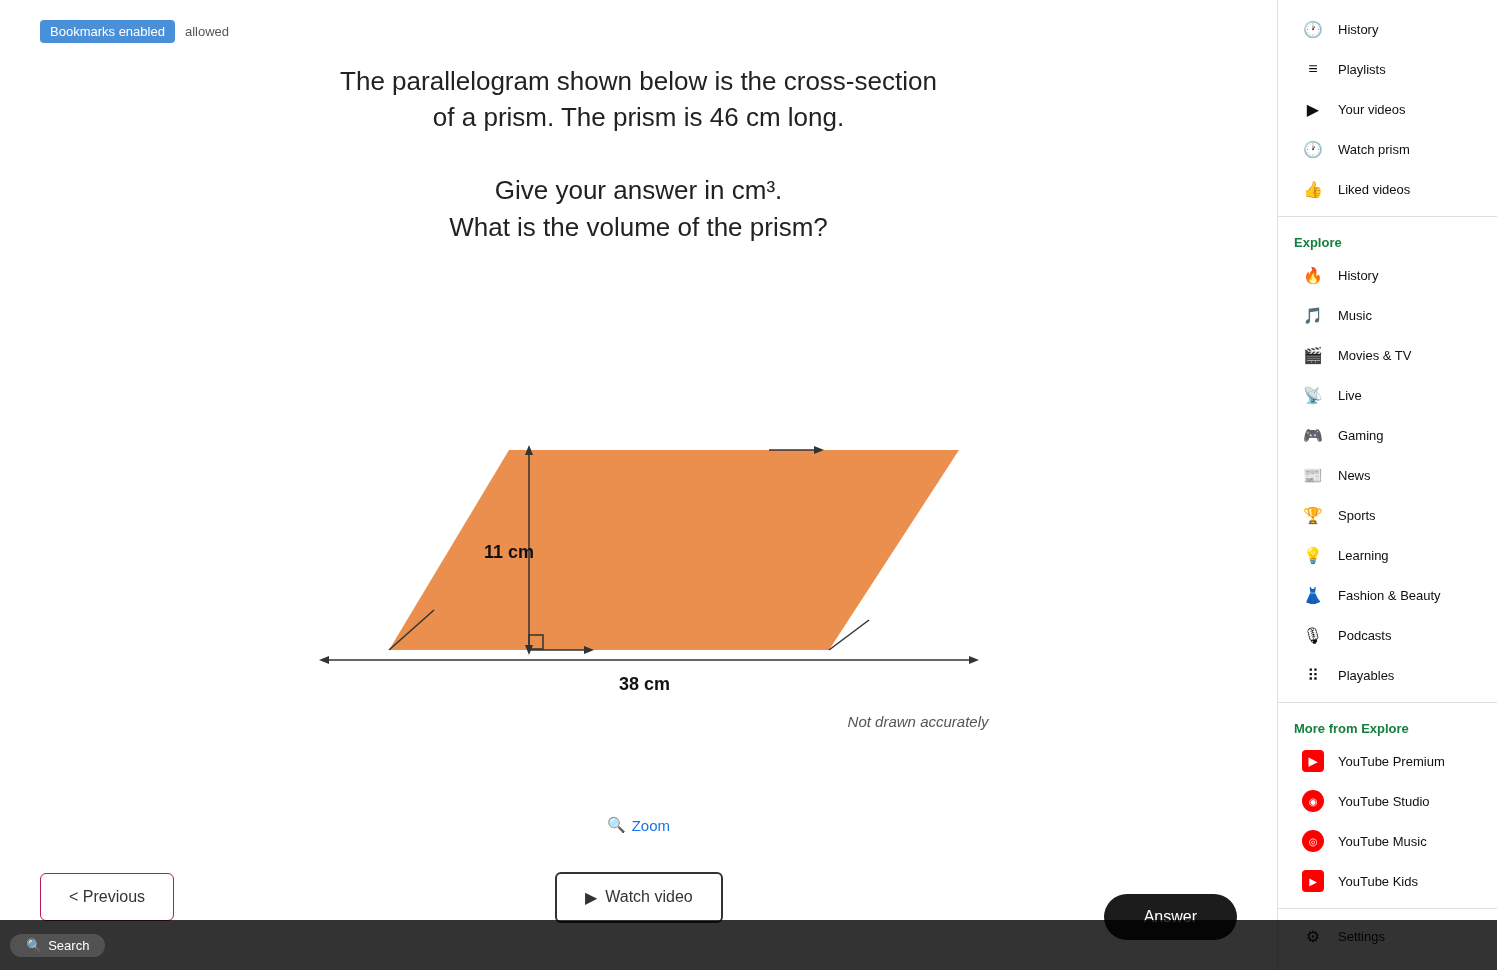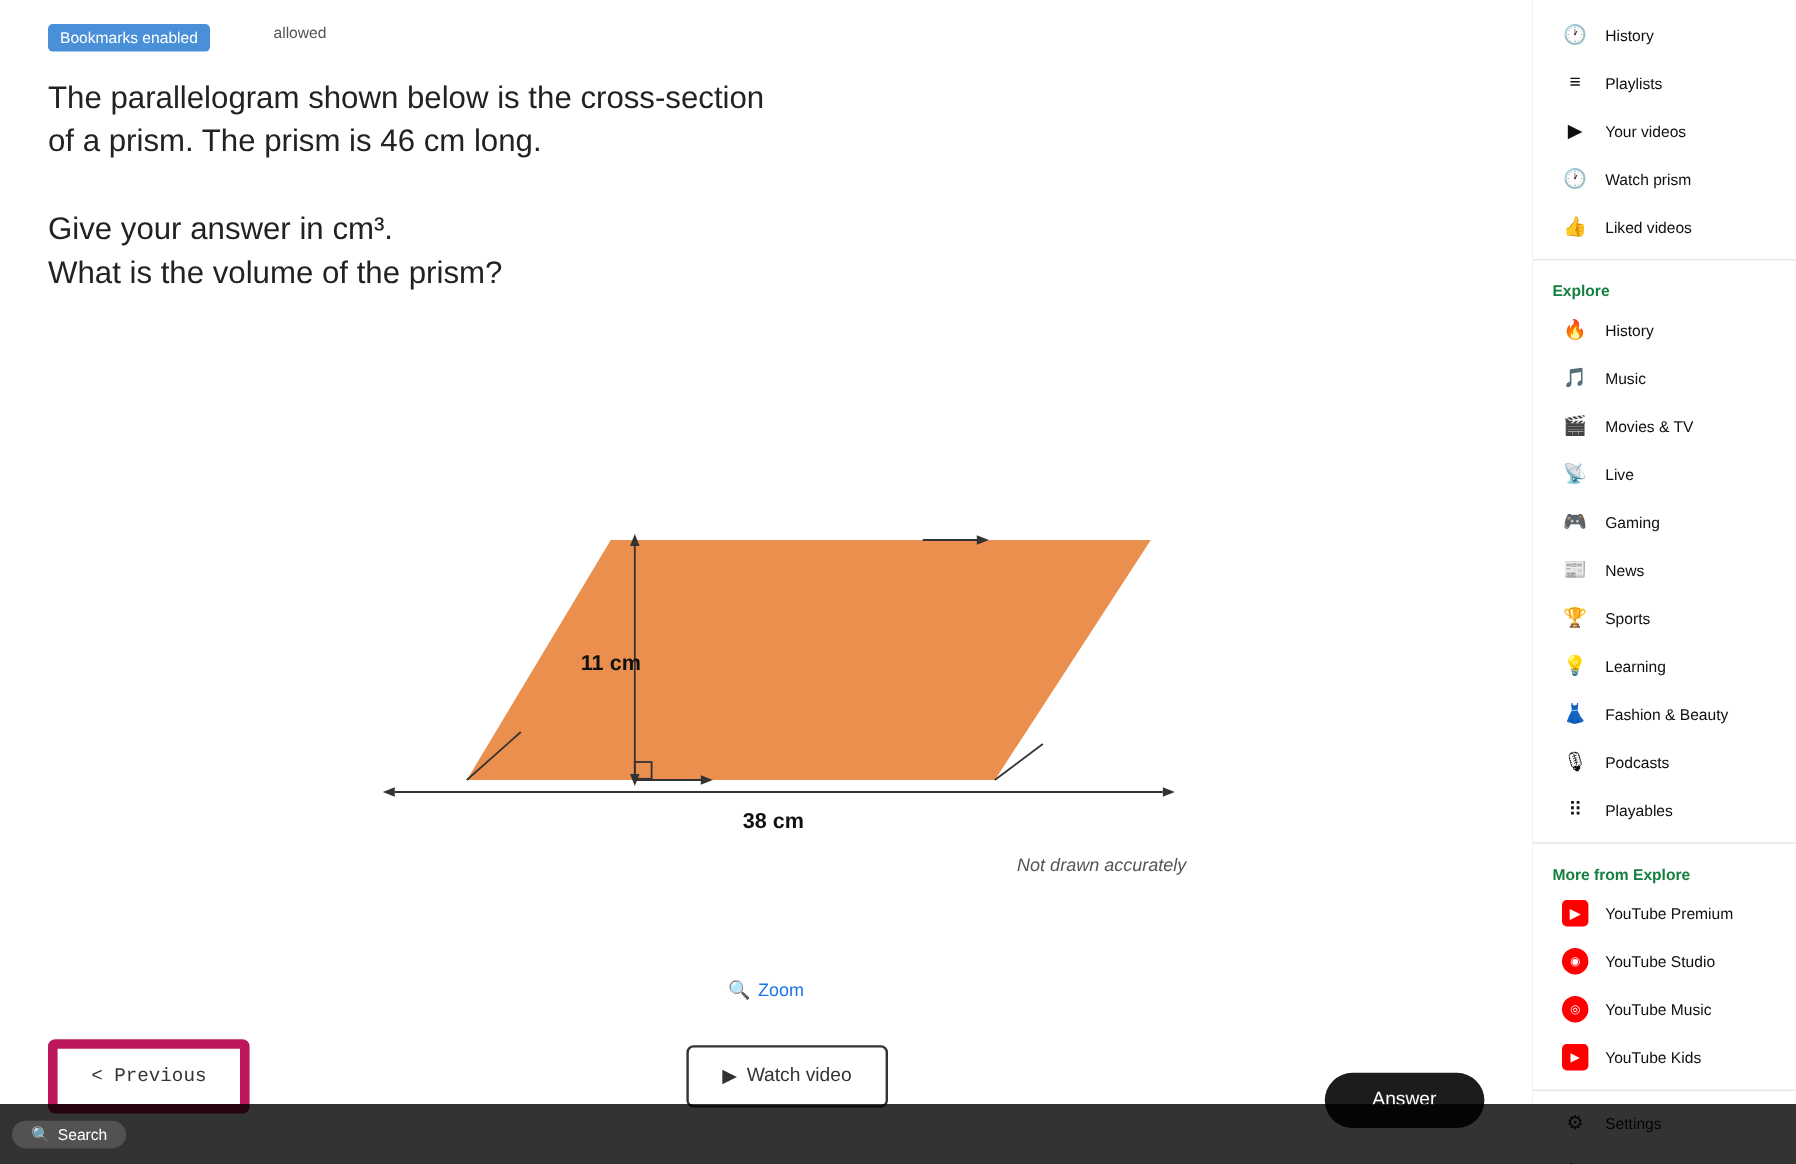--- a/index.html
+++ b/index.html
@@ -17,42 +17,42 @@
       flex: 1;
       background: #fff;
       padding: 20px 40px;
       display: flex;
       flex-direction: column;
       position: relative;
     }
 
     .top-bar {
       display: flex;
-      align-items: flex-start;
+      align-items: center;
       margin-bottom: 20px;
       gap: 10px;
     }
 
     .top-bar-badge {
       background: #4a90d9;
       color: white;
       padding: 4px 10px;
       border-radius: 4px;
       font-size: 13px;
     }
 
     .allowed-text {
       font-size: 13px;
       color: #555;
-      margin-left: 43px;
     }
 
     .question-text {
       font-size: 26px;
       color: #222;
+      text-align: center;
       line-height: 1.4;
       margin-bottom: 30px;
     }
 
     .diagram-area {
       flex: 1;
       display: flex;
       align-items: center;
       justify-content: center;
       position: relative;
@@ -93,28 +93,27 @@
     }
 
     .bottom-bar {
       display: flex;
       align-items: center;
       justify-content: space-between;
       padding: 20px 0 10px 0;
     }
 
     .prev-btn {
-      border: 8px solid #be185d;
+      border: 1px solid #be185d;
       background: white;
       color: #333;
       font-size: 16px;
       padding: 14px 28px;
       border-radius: 6px;
       cursor: pointer;
-      font-family: Liberation Mono, monospace;
     }
 
     .watch-video-btn {
       display: flex;
       align-items: center;
       gap: 8px;
       border: 2px solid #333;
       background: white;
       color: #333;
       font-size: 16px;

